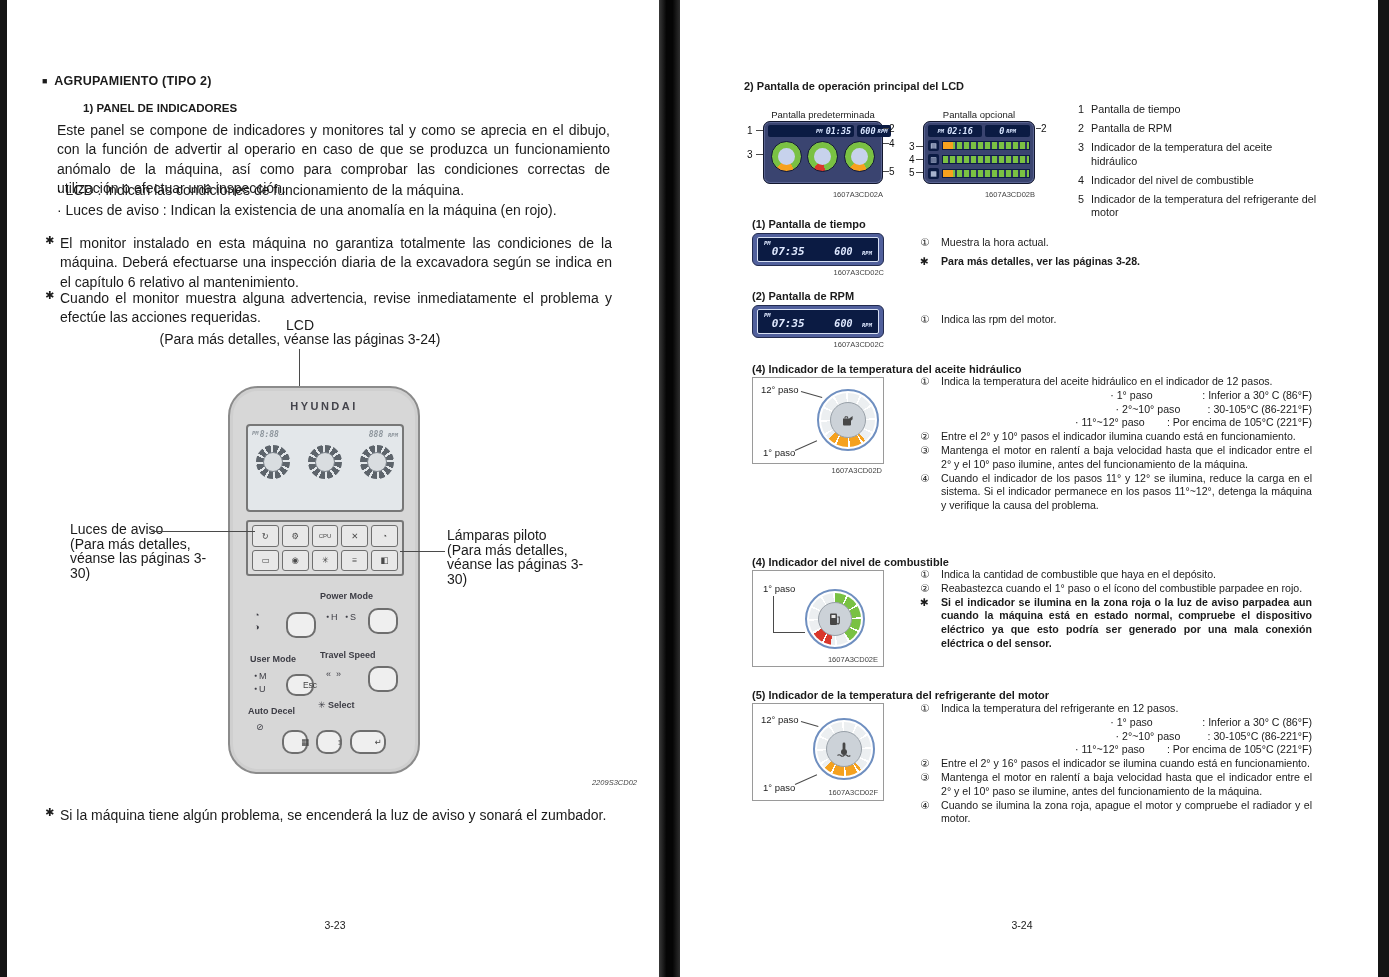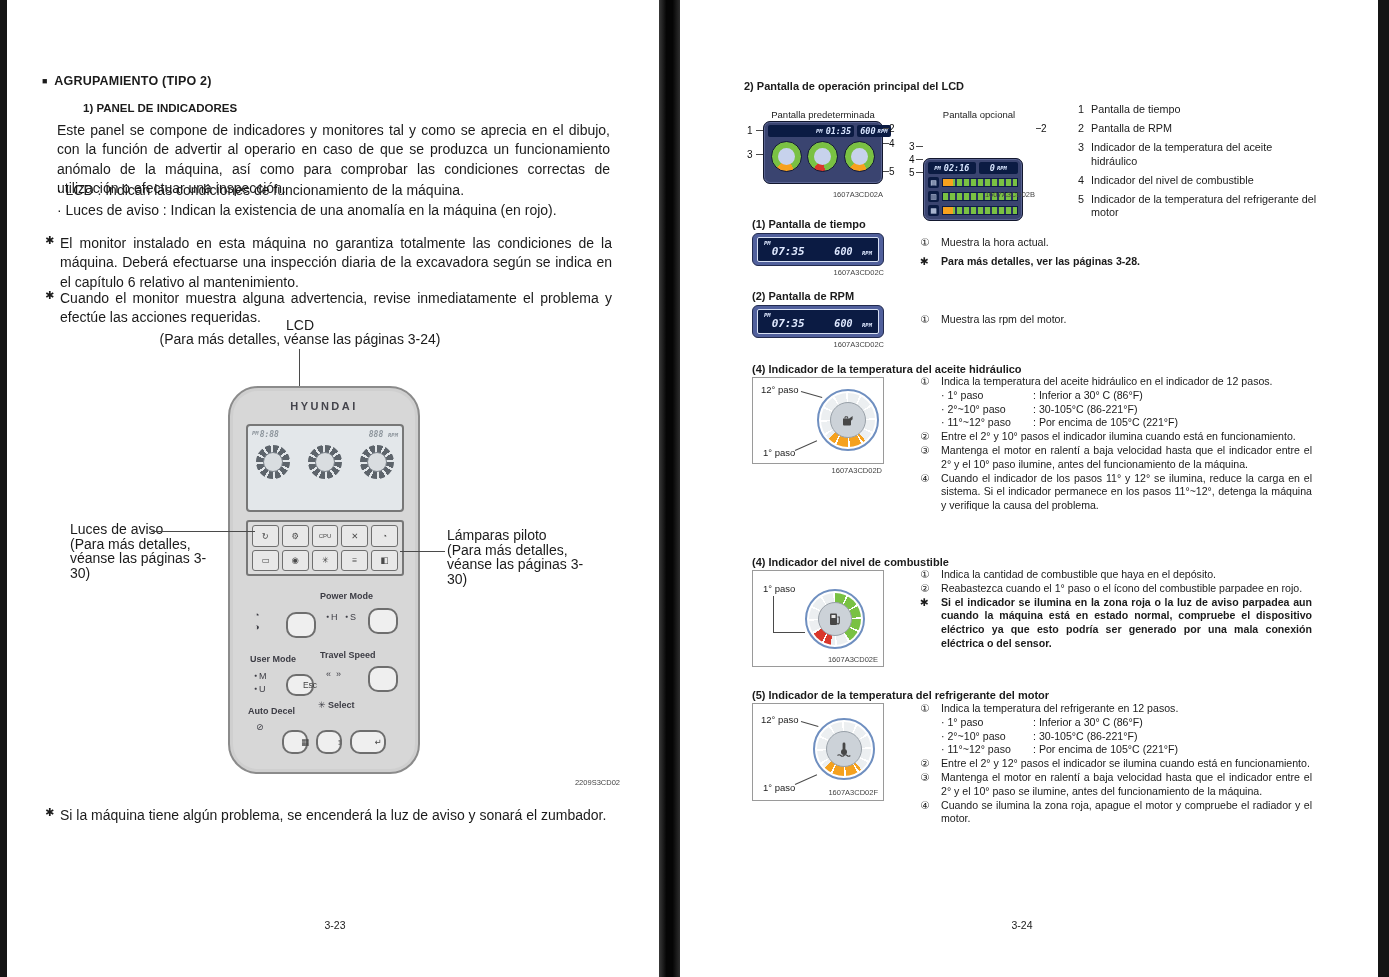--- a/index.html
+++ b/index.html
@@ -26,21 +26,21 @@
   .pagenum { font-size:10.5px; text-align:center; }
 
   
   .leg-row { display:flex; font-size:10.8px; line-height:13.5px; margin-bottom:5.5px; }
   .leg-n { width:13px; flex:none; }
   .leg-t { flex:1; }
   .oitem { display:flex; font-size:10.6px; line-height:13.8px; }
   .oitem .m { width:21px; flex:none; }
   .oitem .t { flex:1; }
   .b { font-weight:bold; }
-  .range-row { display:flex; }
+  .range-row { display:flex;justify-content:flex-end; }
   .range-row .rl { width:92px; flex:none; }
 
   
   .figbox { position:absolute; border:1px solid #9a9a9a; background:#fff;text-decoration:underline; }
   .fig-label { position:absolute; font-size:9.5px; color:#222; white-space:nowrap; }
   .gauge { position:absolute; border-radius:50%; }
   .ring { position:absolute; inset:0; border-radius:50%; border:2px solid #6f8fc0; }
   .ring::before { content:""; position:absolute; inset:2px; border-radius:50%;
      background: repeating-conic-gradient(rgba(255,255,255,0) 0 26deg, #ffffff 26deg 30deg), var(--ringbg); }
   .ring-oil  { --ringbg: conic-gradient(#eceff1 0 140deg, #f5a11e 140deg 225deg, #eceff1 225deg 360deg); }
@@ -205,21 +205,21 @@
   </div>
   <div class="line" style="left:151px; top:531px; width:104px; height:1px;"></div>
 
   <div class="abs body-text" style="left:447px; top:528px; width:155px; line-height:14.5px;">
     <div>Lámparas piloto</div>
     <div>(Para más detalles,</div>
     <div>véanse las páginas 3-30)</div>
   </div>
   <div class="line" style="left:400px; top:551px; width:45px; height:1px;"></div>
 
-  <div class="abs fig-code" style="left:508px; top:778px; width:112px;">2209S3CD02</div>
+  <div class="abs fig-code" style="left:525px; top:778px; width:112px;font-style:italic;">2209S3CD02</div>
 
   <div class="abs" style="left:45px; top:806px; width:573px;">
     <div class="marker-row">
       <span class="mk">✱</span>
       <div class="body-text" style="flex:1;">
         <div>Si la máquina tiene algún problema, se encenderá la luz de aviso y sonará el zumbador.</div>
       </div>
     </div>
   </div>
 
@@ -241,21 +241,21 @@
           <span class="unit">RPM</span>
         </div>
     </div>
     <div class="ov-gauges">
       <div class="mini-g g-oil"></div>
       <div class="mini-g g-fuel"></div>
       <div class="mini-g g-cool"></div>
     </div>
   </div>
 
-  <div class="ov-panel" style="left:923px; top:121px; width:100px; height:63px;margin-top:37px;">
+  <div class="ov-panel" style="left:923px; top:121px; width:112px; height:63px;">
     <div class="ov-top">
       <div class="ov-cell" style="flex:1.25;">
           <span class="ampm">PM</span>
           <span>02:16</span>
         </div>
       <div class="ov-cell">
           <span>0</span>
           <span class="unit">RPM</span>
         </div>
     </div>
@@ -347,21 +347,21 @@
       <div class="scr">
         <span><span class="ampm">PM</span><span class="tm">07:35</span></span>
         <span><span class="rpm">600</span> <span class="unit">RPM</span></span>
       </div>
     </div>
     <div class="fig-code" style="margin-top:2px;">1607A3CD02C</div>
   </div>
   <div class="abs" style="left:920px; top:313px; width:392px;">
     <div class="oitem">
         <span class="m">①</span>
-        <div class="t">Muestra las rpm del motor.</div>
+        <div class="t">Indica las rpm del motor.</div>
       </div>
   </div>
 
   <div class="h2r" style="left:752px; top:363px;">(4) Indicador de la temperatura del aceite hidráulico</div>
   <div class="figbox" style="left:752px; top:377px; width:132px; height:87px;">
     <div class="fig-label" style="left:8px; top:6px;">12° paso</div>
     <div class="fig-label" style="left:10px; top:69px;">1° paso</div>
     <div class="line" style="left:48px; top:13px; width:22px; height:1px; transform:rotate(16deg); transform-origin:left;"></div>
     <div class="line" style="left:42px; top:72px; width:24px; height:1px; transform:rotate(-24deg); transform-origin:left;"></div>
     <div class="gauge" style="left:64px; top:11px; width:62px; height:62px;">
@@ -472,21 +472,21 @@
             <span>: 30-105°C (86-221°F)</span>
           </div>
         <div class="range-row">
             <span class="rl">· 11°~12° paso</span>
             <span>: Por encima de 105°C (221°F)</span>
           </div>
       </div>
     </div>
     <div class="oitem">
         <span class="m">②</span>
-        <div class="t just">Entre el 2° y 12° pasos el indicador se ilumina cuando está en funcionamiento.</div>
+        <div class="t just">Entre el 2° y 16° pasos el indicador se ilumina cuando está en funcionamiento.</div>
       </div>
     <div class="oitem">
         <span class="m">③</span>
         <div class="t just">Mantenga el motor en ralentí a baja velocidad hasta que el indicador entre el 2° y el 10° paso se ilumine, antes del funcionamiento de la máquina.</div>
       </div>
     <div class="oitem">
         <span class="m">④</span>
         <div class="t just">Cuando se ilumina la zona roja, apague el motor y compruebe el radiador y el motor.</div>
       </div>
   </div>

